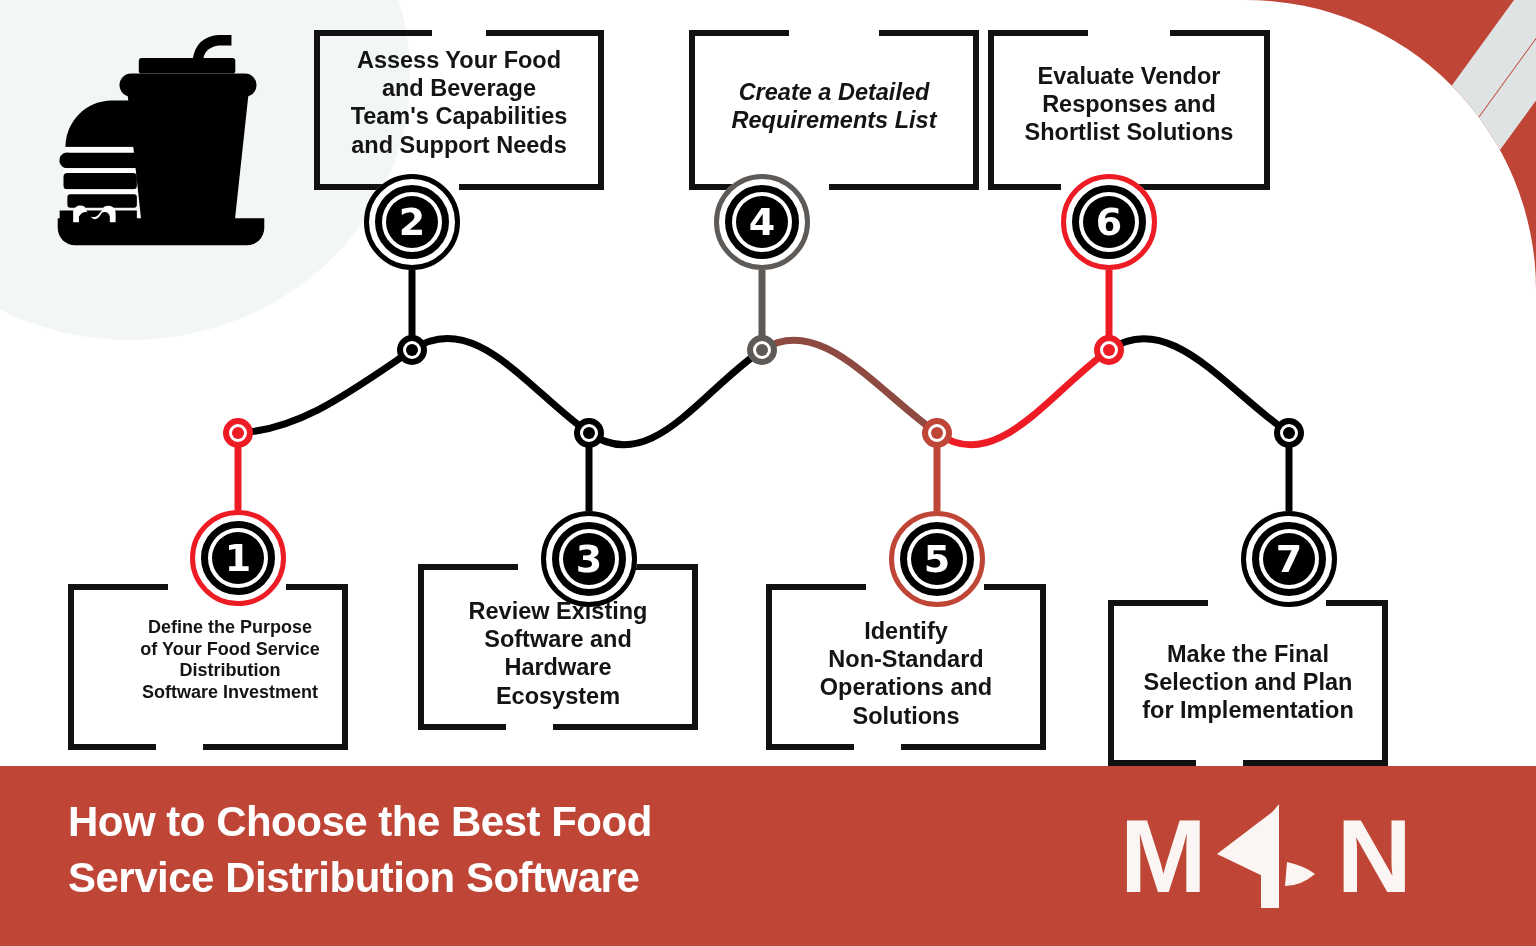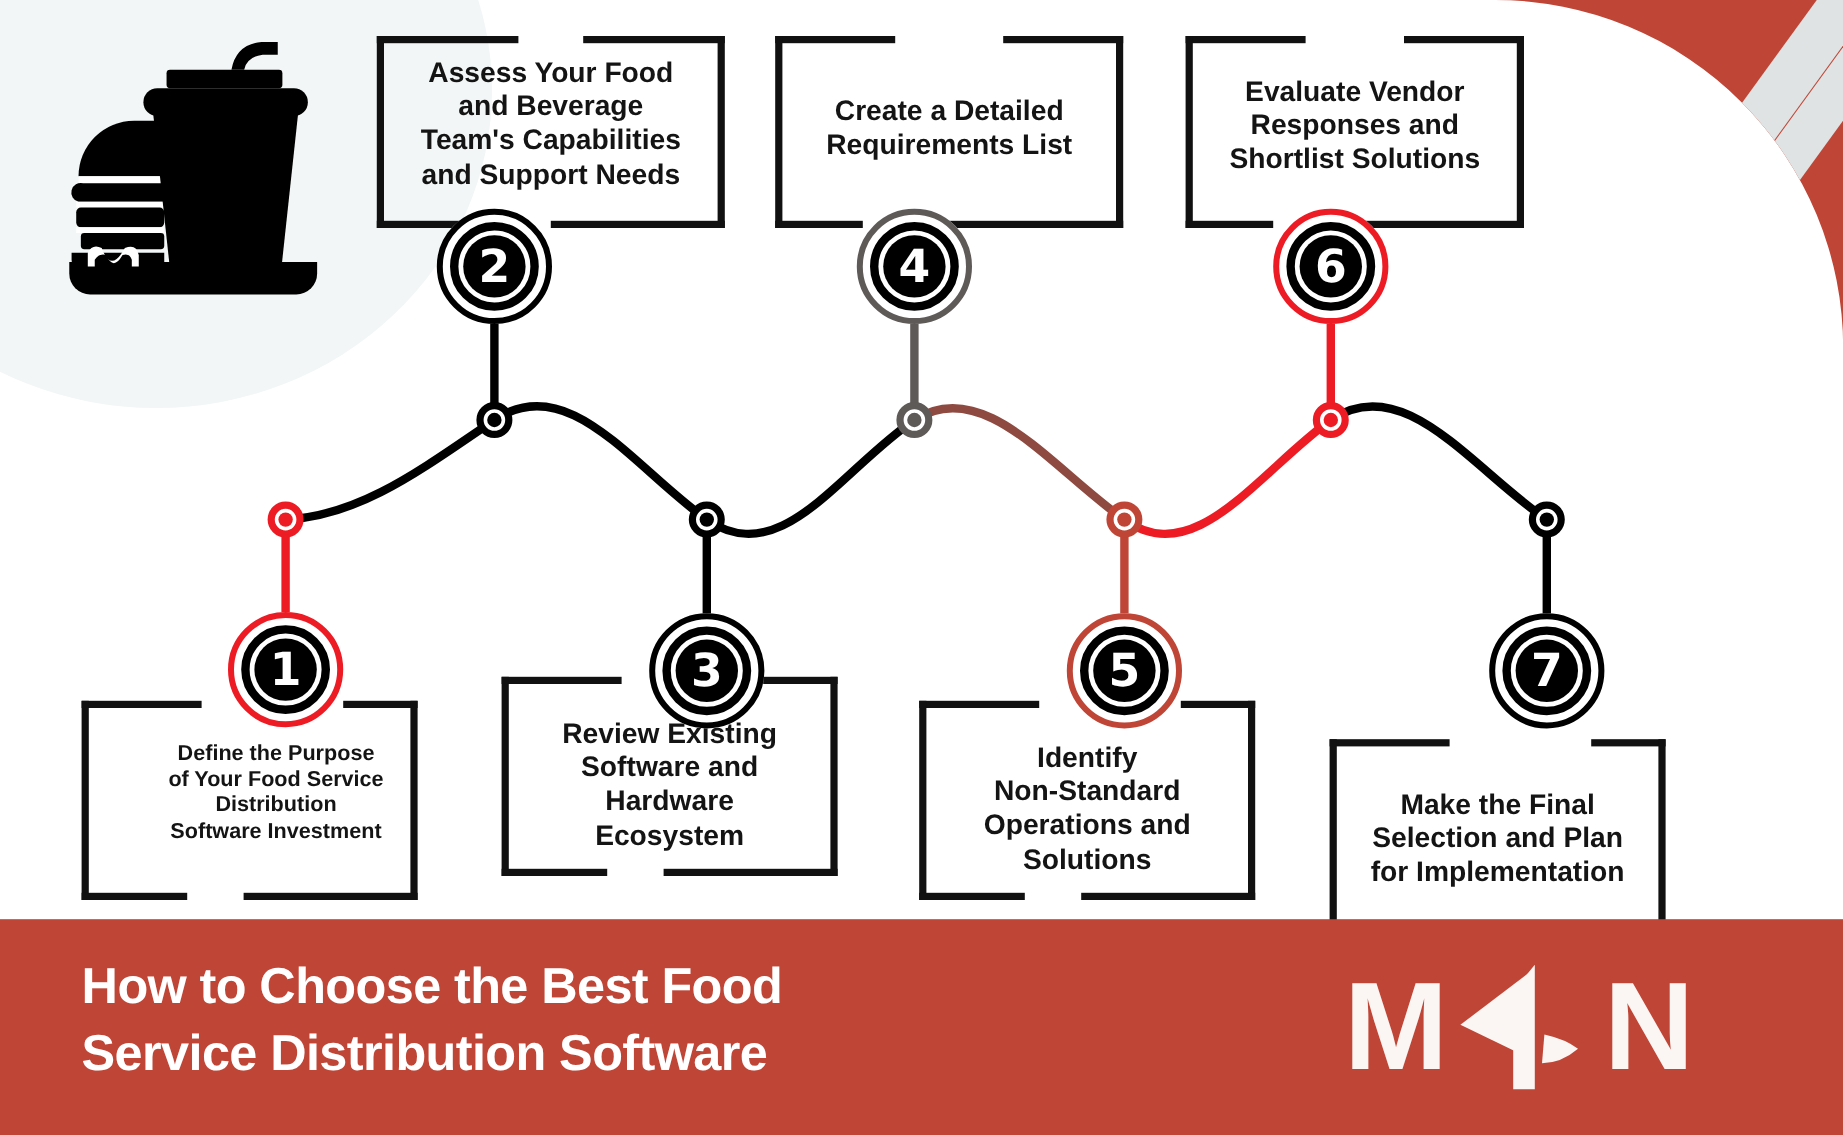--- a/index.html
+++ b/index.html
@@ -199,21 +199,21 @@
     <div class="br" style="left:0;top:0;width:6px;height:160px;"></div>
     <div class="br" style="right:0;top:0;width:6px;height:160px;"></div>
     <div class="br" style="left:0;bottom:0;width:90px;height:6px;"></div>
     <div class="br" style="right:0;bottom:0;width:145px;height:6px;"></div>
     <div class="label" style="top:16px;padding:0 8px;font-size:23.5px;">Assess Your Food
 and Beverage
 Team's Capabilities
 and Support Needs</div>
   </div>
 
-  <div class="bracket" style="left:646px;top:30px;width:290px;height:160px;">
+  <div class="bracket" style="left:689px;top:30px;width:290px;height:160px;font-style:italic;">
     <div class="br" style="left:0;top:0;width:100px;height:6px;"></div>
     <div class="br" style="right:0;top:0;width:100px;height:6px;"></div>
     <div class="br" style="left:0;top:0;width:6px;height:160px;"></div>
     <div class="br" style="right:0;top:0;width:6px;height:160px;"></div>
     <div class="br" style="left:0;bottom:0;width:73px;height:6px;"></div>
     <div class="br" style="right:0;bottom:0;width:150px;height:6px;"></div>
     <div class="label" style="top:48px;padding:0 8px;font-size:23.5px;">Create a Detailed
 Requirements List</div>
   </div>
 
@@ -261,21 +261,21 @@
     <div class="br" style="left:0;top:0;width:6px;height:166px;"></div>
     <div class="br" style="right:0;top:0;width:6px;height:166px;"></div>
     <div class="br" style="left:0;bottom:0;width:88px;height:6px;"></div>
     <div class="br" style="right:0;bottom:0;width:145px;height:6px;"></div>
     <div class="label" style="top:33px;padding:0 8px;font-size:23.5px;">Identify
 Non-Standard
 Operations and
 Solutions</div>
   </div>
 
-  <div class="bracket" style="left:1108px;top:616px;width:280px;height:166px;">
+  <div class="bracket" style="left:1108px;top:600px;width:280px;height:166px;">
     <div class="br" style="left:0;top:0;width:100px;height:6px;"></div>
     <div class="br" style="right:0;top:0;width:62px;height:6px;"></div>
     <div class="br" style="left:0;top:0;width:6px;height:166px;"></div>
     <div class="br" style="right:0;top:0;width:6px;height:166px;"></div>
     <div class="br" style="left:0;bottom:0;width:88px;height:6px;"></div>
     <div class="br" style="right:0;bottom:0;width:145px;height:6px;"></div>
     <div class="label" style="top:40px;padding:0 8px;font-size:23.5px;">Make the Final
 Selection and Plan
 for Implementation</div>
   </div>

